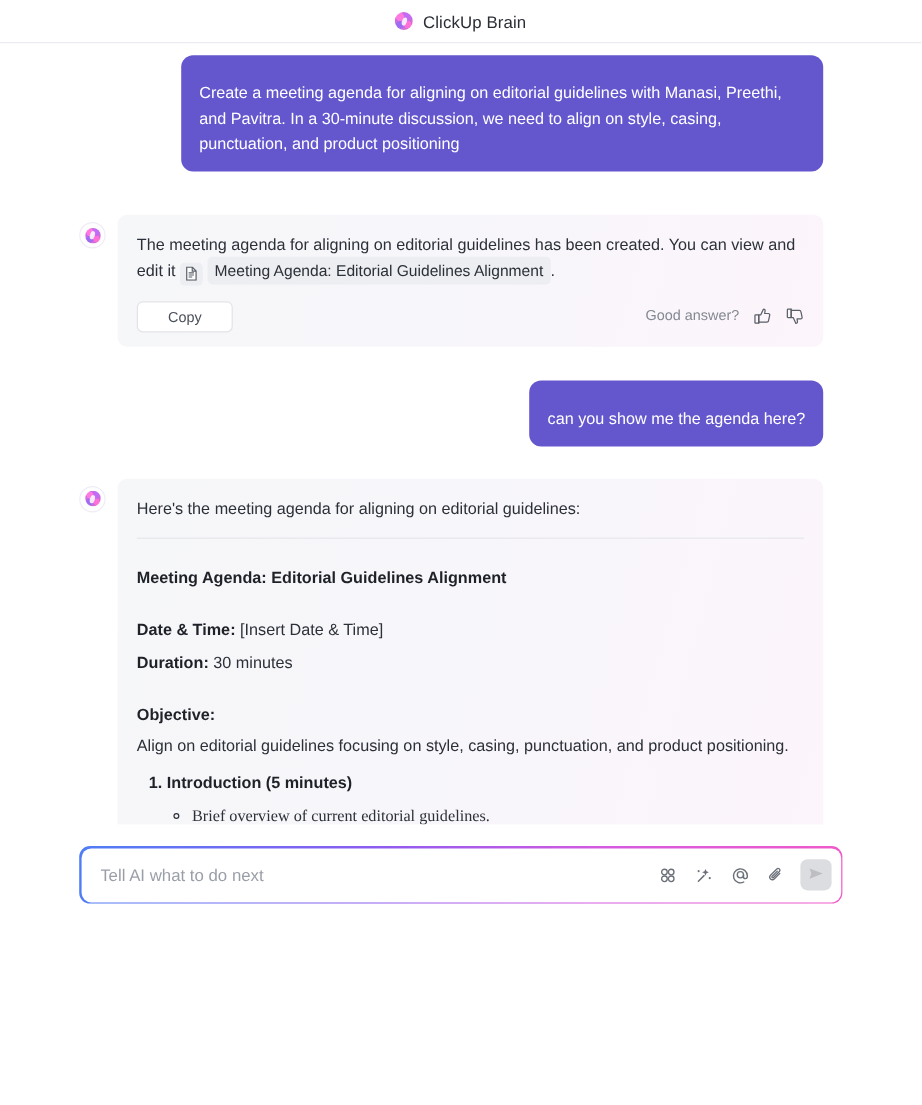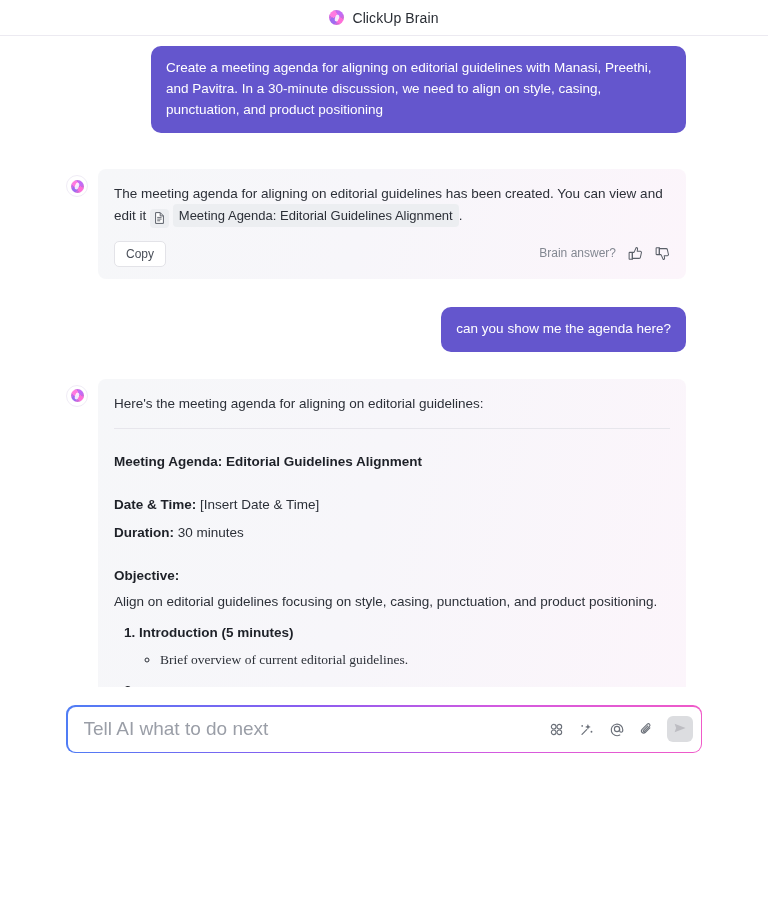--- a/index.html
+++ b/index.html
@@ -74,21 +74,21 @@
   
   .row-user {
     display: flex;
     justify-content: flex-end;
     padding: 0 82px 0 0;
   }
   .bubble-user {
     background: #6456cd;
     color: #ffffff;
     border-radius: 10px;
-    padding: 11px 15px 13px 15px;
+    padding: 21px 15px 13px 15px;
     font-size: 13.5px;
     line-height: 21px;
     max-width: 535px;
   }
 
   
   .row-ai {
     display: flex;
     align-items: flex-start;
     gap: 10px;
@@ -146,21 +146,21 @@
     justify-content: space-between;
     margin-top: 13px;
     padding-bottom: 6px;
   }
   .copy-btn {
     font-size: 12px;
     color: #4a4f59;
     background: #ffffff;
     border: 1px solid #e3e3e8;
     border-radius: 5px;
-    padding: 4px 11px;
+    padding: 4px 25px;
     cursor: pointer;
     line-height: 16px;
   }
   .feedback {
     display: flex;
     align-items: center;
     gap: 12px;
   }
   .feedback-label {
     font-size: 12px;
@@ -232,21 +232,21 @@
     display: flex;
     align-items: center;
     padding: 0 8px 0 16px;
     gap: 6px;
   }
   .composer-input {
     flex: 1 1 auto;
     border: none;
     outline: none;
     font-family: "Liberation Sans", sans-serif;
-    font-size: 19px;
+    font-size: 14px;
     color: #2c3038;
     background: transparent;
   }
   .composer-input::placeholder { color: #9a9ea7; }
 
   .tool-btn {
     width: 24px; height: 24px;
     display: flex;
     align-items: center;
     justify-content: center;
@@ -297,21 +297,21 @@
               <path d="M6.2 0.7v3.2h3.1" fill="none" stroke="#5a5f68" stroke-width="1"></path>
               <path d="M3.2 5.4h4.4M3.2 7.1h4.4M3.2 8.8h3" stroke="#5a5f68" stroke-width="0.9"></path>
             </svg>
           </span>
           <span class="chip">Meeting Agenda: Editorial Guidelines Alignment</span><span>.</span>
         </div>
 
         <div class="ai-actions">
           <button class="copy-btn">Copy</button>
           <div class="feedback">
-            <span class="feedback-label">Brain answer?</span>
+            <span class="feedback-label">Good answer?</span>
             <span class="fb-icon">
               <svg width="15" height="15" viewBox="0 0 16 16" aria-hidden="true">
                 <path d="M4.6 14.2V6.8h1.8L8.8 1.6c.9 0 1.5.7 1.4 1.6l-.4 2.4h3.3c.8 0 1.4.8 1.2 1.6l-1.1 5c-.1.6-.7 1-1.3 1H4.6z" fill="none" stroke="#5a5f68" stroke-width="1.1" stroke-linejoin="round"></path>
                 <rect x="1.2" y="6.8" width="3.4" height="7.4" rx=".6" fill="none" stroke="#5a5f68" stroke-width="1.1"></rect>
               </svg>
             </span>
             <span class="fb-icon">
               <svg width="15" height="15" viewBox="0 0 16 16" aria-hidden="true">
                 <path d="M4.6 1.8v7.4h1.8l2.4 5.2c.9 0 1.5-.7 1.4-1.6l-.4-2.4h3.3c.8 0 1.4-.8 1.2-1.6l-1.1-5c-.1-.6-.7-1-1.3-1H4.6z" fill="none" stroke="#5a5f68" stroke-width="1.1" stroke-linejoin="round"></path>
                 <rect x="1.2" y="1.8" width="3.4" height="7.4" rx=".6" fill="none" stroke="#5a5f68" stroke-width="1.1"></rect>

